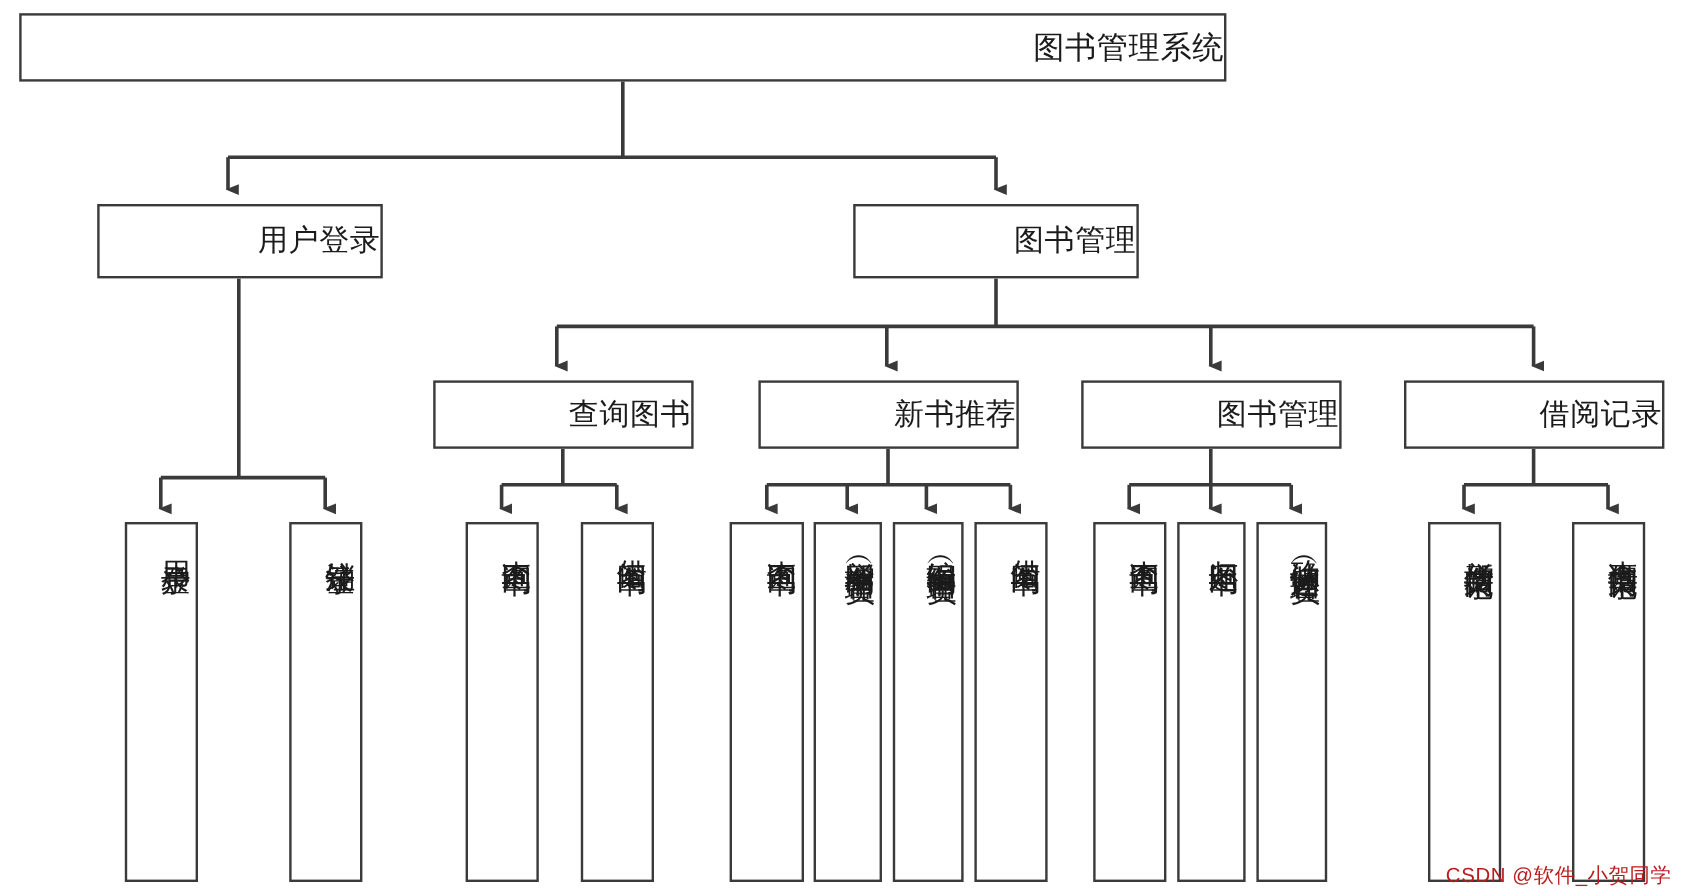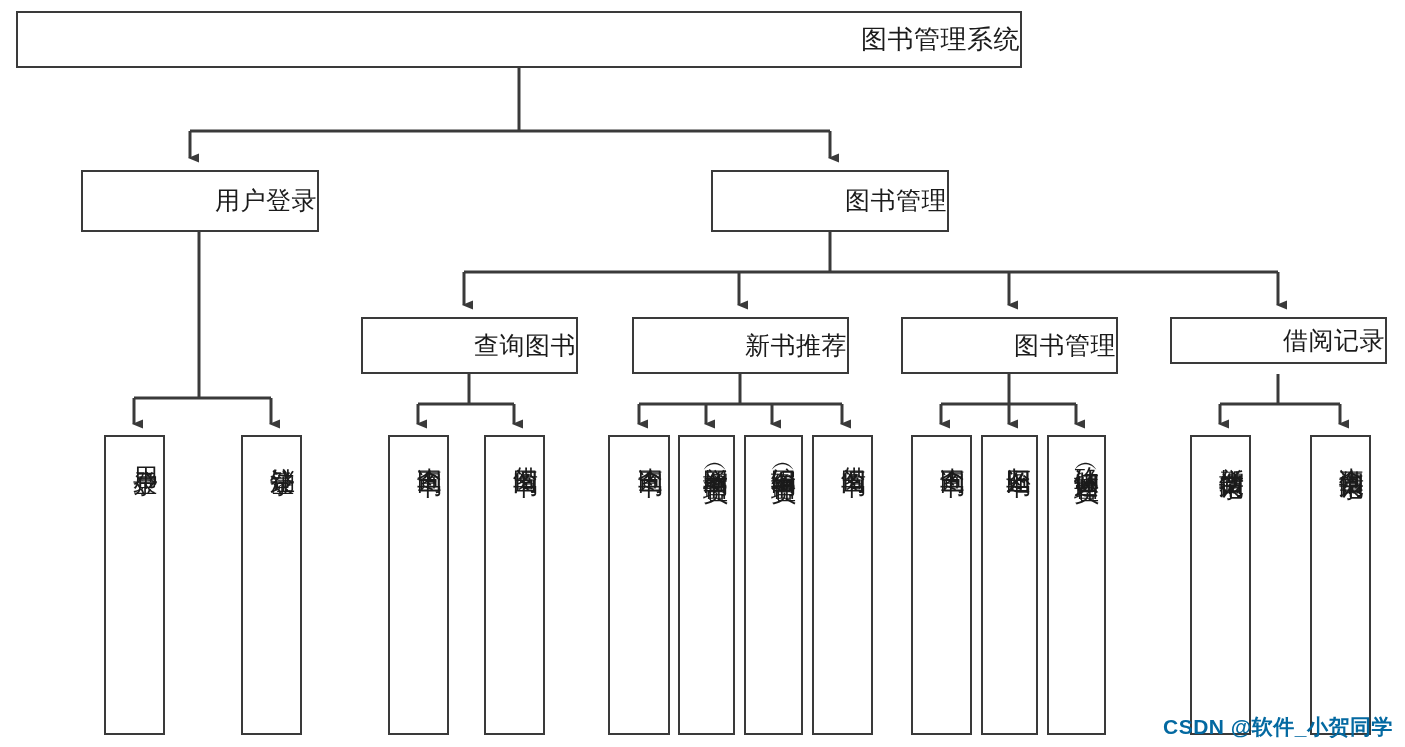--- a/index.html
+++ b/index.html
@@ -54,25 +54,24 @@
     white-space: nowrap;
     color: #1b1b1b;
   }
   .node-root {
     font-size: 26px;
   }
   #watermark {
     position: absolute;
     right: 12px;
     bottom: 6px;
-    font-size: 21px;
-    color: #0369a1;
+    font-size: 17px;
+    color: #b91c1c;
     white-space: nowrap;
     letter-spacing: 0.5px;
-    font-weight: bold;
   }
 </style>
 </head>
 <body>
 
 <div id="canvas">
 
   <svg class="wires" viewBox="0 0 1405 747">
     <defs>
       <marker id="arrow" markerWidth="12" markerHeight="12" refX="5" refY="9" orient="auto" markerUnits="userSpaceOnUse">
@@ -136,21 +135,21 @@
 
   <div class="node node-h" style="left:361px; top:317px; width:217px; height:57px;">
     <span>查询图书</span>
   </div>
   <div class="node node-h" style="left:632px; top:317px; width:217px; height:57px;">
     <span>新书推荐</span>
   </div>
   <div class="node node-h" style="left:901px; top:317px; width:217px; height:57px;">
     <span>图书管理</span>
   </div>
-  <div class="node node-h" style="left:1170px; top:317px; width:217px; height:47px;">
+  <div class="node node-h" style="left:1170px; top:317px; width:217px; height:57px;">
     <span>借阅记录</span>
   </div>
 
   <div class="node node-v" style="left:104px; top:435px; width:61px; height:300px;">
     <span class="vtext">用户登录</span>
   </div>
   <div class="node node-v" style="left:241px; top:435px; width:61px; height:300px;">
     <span class="vtext">注销登录</span>
   </div>
 

